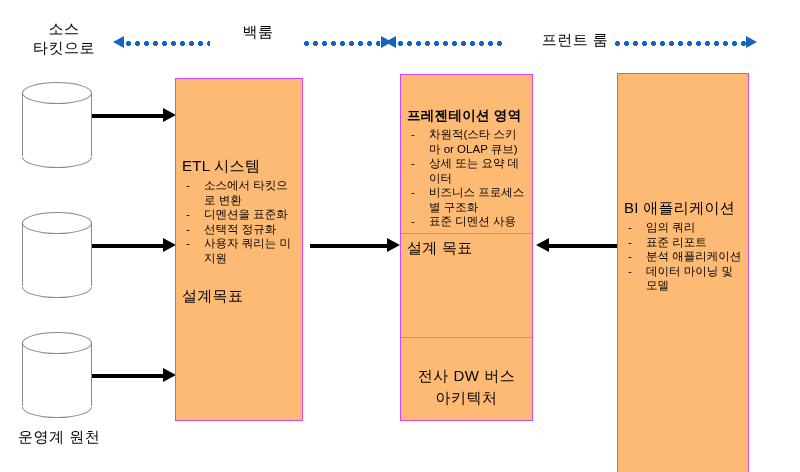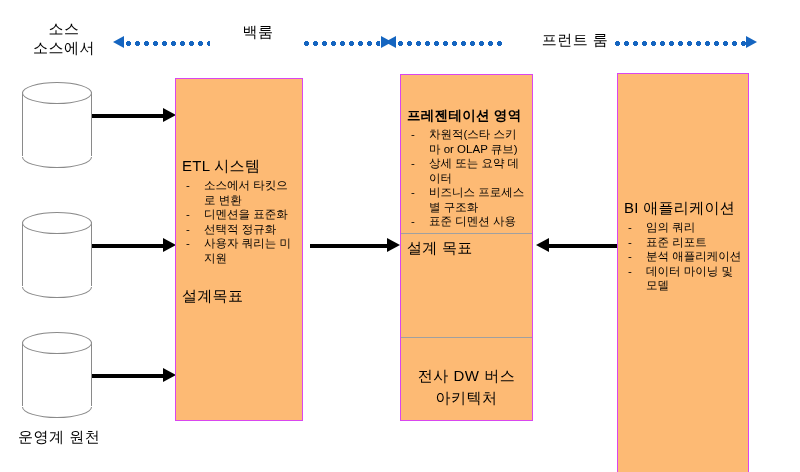--- a/index.html
+++ b/index.html
@@ -189,21 +189,21 @@
     letter-spacing: .5px;
     white-space: pre-line;
   }
 </style>
 </head>
 <body>
 
 <div id="canvas">
 
   <div class="hdr-label" id="hdr-source">소스
-소스에서</div>
+타킷으로</div>
 
   <div class="dotline" id="dot-a"></div>
   <div class="arrowhead arrow-left" id="ah-1"></div>
 
   <div class="hdr-label" id="hdr-back">백룸</div>
 
   <div class="dotline" id="dot-b"></div>
   <div class="arrowhead arrow-right" id="ah-2"></div>
 
   <div class="arrowhead arrow-left" id="ah-3"></div>

